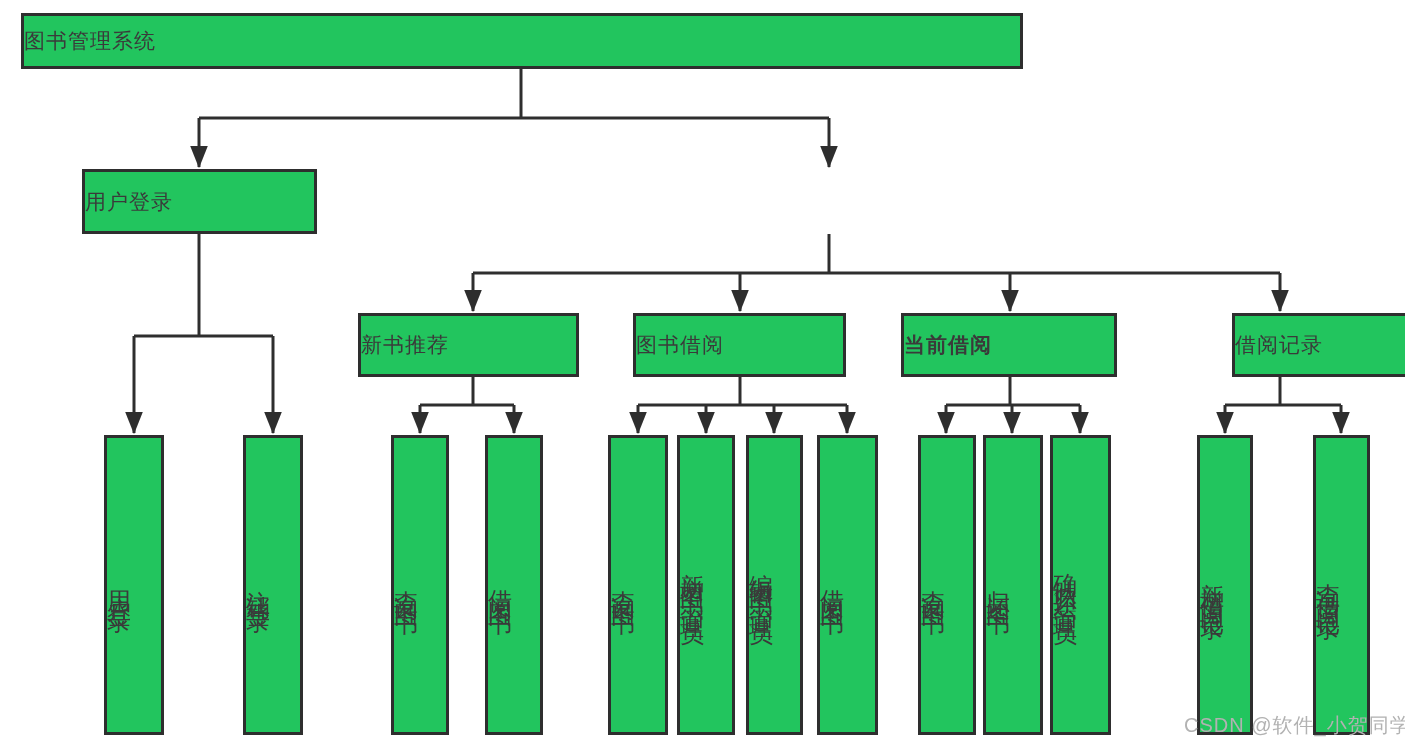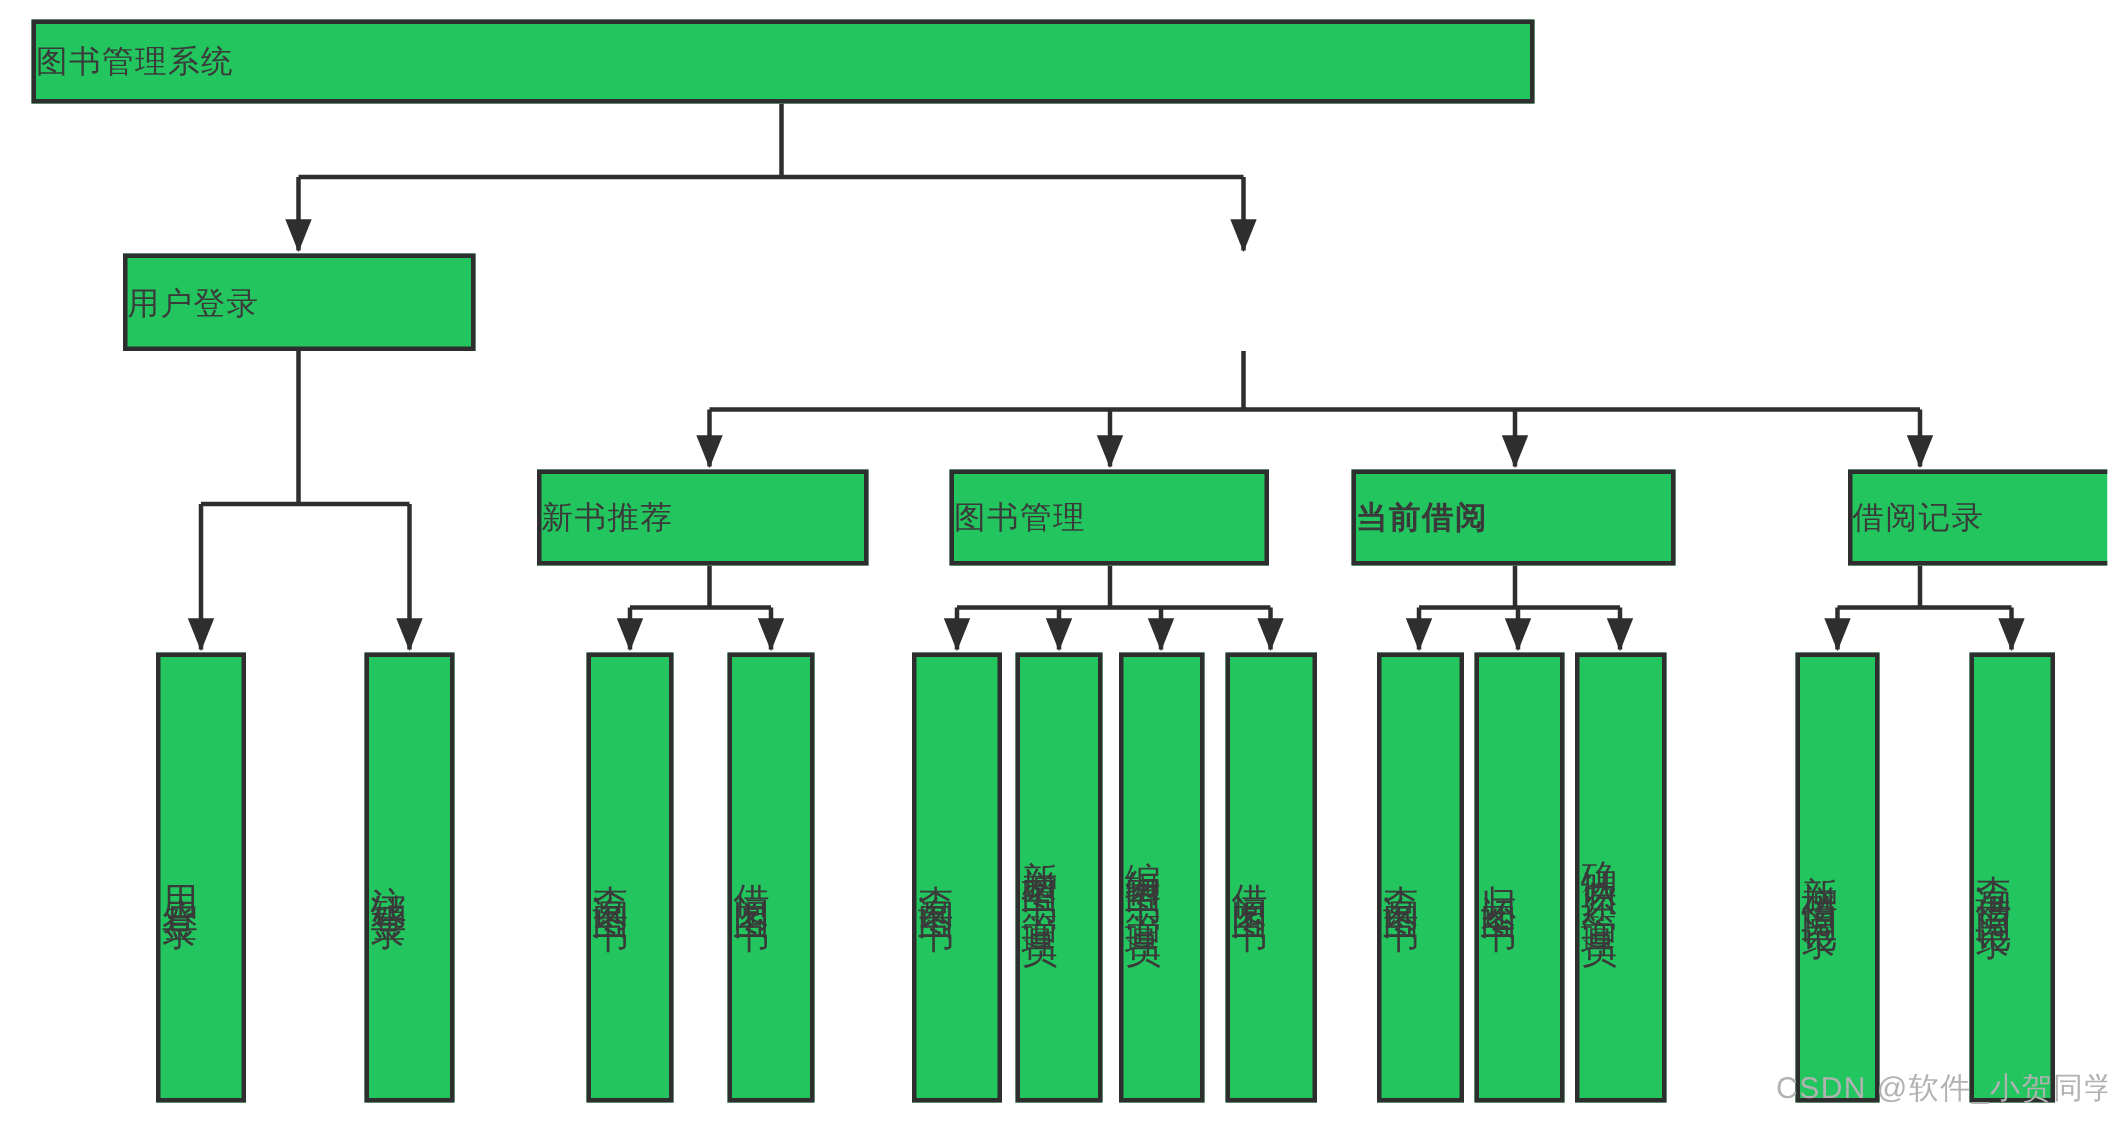--- a/index.html
+++ b/index.html
@@ -120,21 +120,21 @@
   </div>
 
   <div class="box" style="left:82px; top:169px; width:235px; height:65px;">
     <span class="lbl-h">用户登录</span>
   </div>
 
   <div class="box" style="left:358px; top:313px; width:221px; height:64px;">
     <span class="lbl-h">新书推荐</span>
   </div>
   <div class="box" style="left:633px; top:313px; width:213px; height:64px;">
-    <span class="lbl-h">图书管理</span>
+    <span class="lbl-h">图书借阅</span>
   </div>
   <div class="box" style="left:901px; top:313px; width:216px; height:64px;font-weight:bold;">
     <span class="lbl-h">当前借阅</span>
   </div>
   <div class="box" style="left:1232px; top:313px; width:216px; height:64px;">
     <span class="lbl-h">借阅记录</span>
   </div>
 
   <div class="box" style="left:104px; top:435px; width:60px; height:300px;">
     <span class="lbl-v">用户登录</span>

